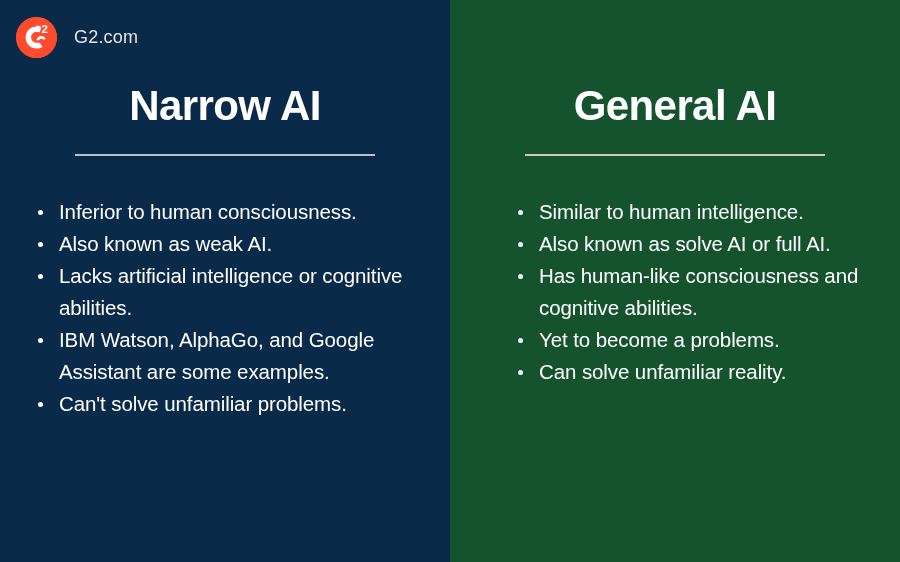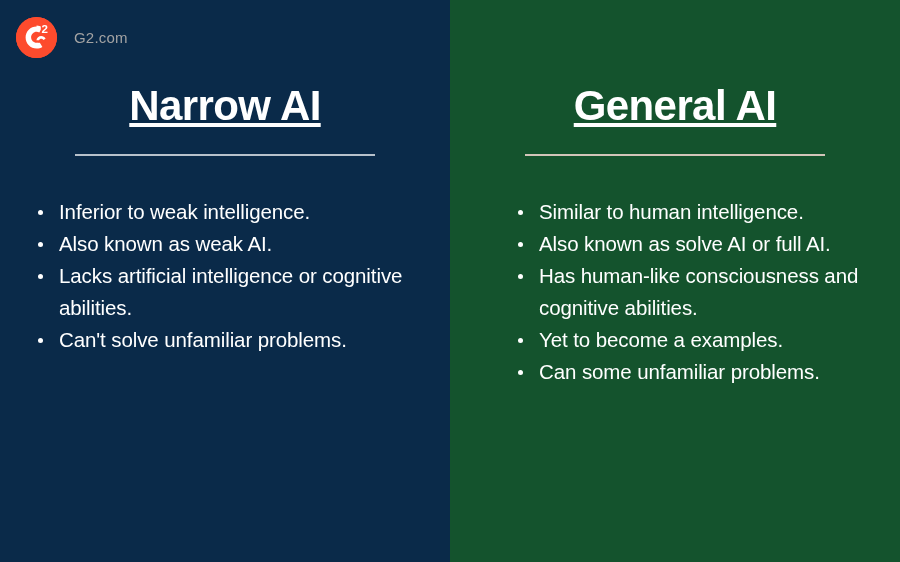--- a/index.html
+++ b/index.html
@@ -42,39 +42,38 @@
   .brand-logo {
     width: 41px;
     height: 41px;
     border-radius: 50%;
     background: #fd4b2d;
     position: relative;
     flex: 0 0 auto;
   }
   .brand-logo svg { display: block; }
   .brand-name {
-    font-size: 15px;
-    color: #a3a3a3;
+    font-size: 18px;
+    color: #e5e5e5;
     letter-spacing: .2px;
     white-space: nowrap;
   }
 
   
   .heading {
     position: absolute;
     top: 84px;
     left: 0;
     width: 100%;
     text-align: center;
     font-size: 42px;
     font-weight: bold;
     color: #ffffff;
     letter-spacing: -0.6px;
     line-height: 1.05;
-    text-decoration: underline;
   }
   .divider {
     position: absolute;
     top: 154px;
     left: 50%;
     transform: translateX(-50%);
     width: 300px;
     height: 2px;
     background: #c7ced7;
     opacity: .92;
@@ -131,34 +130,35 @@
           <text x="28.6" y="15.9" font-family="Liberation Sans, sans-serif" font-size="11.5" font-weight="bold" fill="#ffffff" text-anchor="middle">2</text>
         </svg>
       </div>
       <span class="brand-name">G2.com</span>
     </div>
 
     <div class="heading">Narrow AI</div>
     <div class="divider"></div>
 
     <ul class="bullets">
-      <li>Inferior to weak intelligence.</li>
+      <li>Inferior to human consciousness.</li>
       <li>Also known as weak AI.</li>
       <li>Lacks artificial intelligence or cognitive abilities.</li>
+      <li>IBM Watson, AlphaGo, and Google Assistant are some examples.</li>
       <li>Can't solve unfamiliar problems.</li>
     </ul>
   </div>
 
   <div class="panel panel-right">
 
     <div class="heading">General AI</div>
     <div class="divider"></div>
 
     <ul class="bullets">
       <li>Similar to human intelligence.</li>
       <li>Also known as solve AI or full AI.</li>
       <li>Has human-like consciousness and cognitive abilities.</li>
-      <li>Yet to become a examples.</li>
-      <li>Can some unfamiliar problems.</li>
+      <li>Yet to become a problems.</li>
+      <li>Can solve unfamiliar reality.</li>
     </ul>
   </div>
 
 </div>
 
 </body></html>

